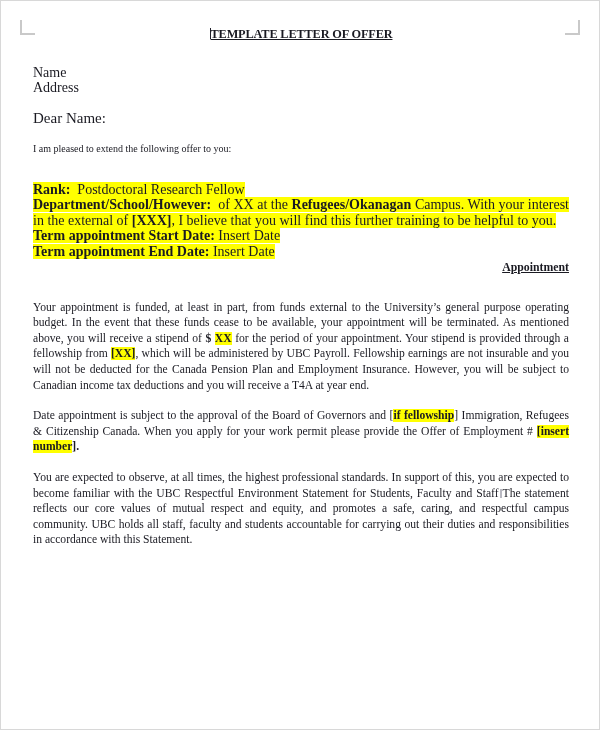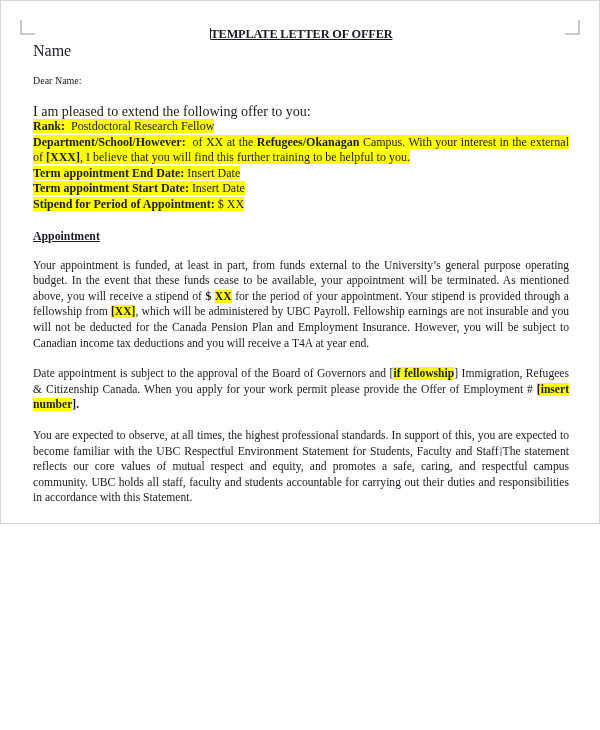--- a/index.html
+++ b/index.html
@@ -8,21 +8,21 @@
     padding: 0;
     background: #ffffff;
   }
   body {
     font-family: "Liberation Serif", "DejaVu Serif", serif;
     color: #1a1a22;
   }
   #page {
     position: relative;
     width: 600px;
-    height: 524px;
+    height: 730px;
     background: #ffffff;
     box-sizing: border-box;
     border: 1px solid #d8d8d8;
     overflow: hidden;
   }
   
   .corner {
     position: absolute;
     width: 13px;
     height: 13px;
@@ -63,70 +63,71 @@
   .caret {
     display: inline-block;
     width: 1px;
     height: 11px;
     background: #20202a;
     vertical-align: -1px;
     margin-right: 0px;
   }
 
   .addr {
-    font-size: 16px;
+    margin-top: 22px;
+    font-size: 14px;
     line-height: 15.5px;
   }
   .addr div { white-space: pre; }
 
   .salutation {
     margin-top: 15px;
-    font-size: 10px;
+    font-size: 15px;
     line-height: 15.5px;
   }
   .lead {
     margin-top: 15px;
-    font-size: 14px;
+    font-size: 10px;
     line-height: 15.5px;
   }
 
   .fields {
-    margin-top: 0;
-    font-size: 12px;
+    margin-top: 25px;
+    font-size: 14px;
     line-height: 15.6px;
   }
   .field-line { }
   .field-para {
     text-align: justify;
     text-justify: inter-word;
   }
 
   .hl {
     background: #ffff00;
   }
   .b { font-weight: bold; }
 
   .sec-head {
-    margin-top: 16px;
     font-size: 11.8px;
     font-weight: bold;
     text-decoration: underline;
     text-underline-offset: 1px;
     display: block;
+    text-align: right;
   }
   .sec-head-inner { display: inline; }
 
   p.body {
     margin: 15px 0 0 0;
     font-size: 11.6px;
     line-height: 15.6px;
     text-align: justify;
     text-justify: inter-word;
   }
-  p.body.first { margin-top: 14px; }
+  p.body.first { margin-top: 25px; }
 
   .footmark {
     display: inline-block;
     width: 2px;
     height: 9px;
     background: #b9b9c2;
     vertical-align: -1px;
     margin: 0 1px;
   }
 </style>
@@ -139,37 +140,37 @@
   <div class="corner corner-tr"></div>
 
   <div class="sheet">
 
     <div class="title-block">
       <span class="title-line-wrap"><span class="caret"></span><span class="title-line">TEMPLATE LETTER OF OFFER</span></span>
     </div>
 
     <div class="addr">
       <div>Name</div>
+      <div>Address</div>
     </div>
 
     <div class="salutation">Dear Name:</div>
 
     <div class="lead">I am pleased to extend the following offer to you:</div>
 
     <div class="fields">
 
       <div class="field-line"><span class="hl b">Rank:</span><span class="hl">&nbsp; </span><span class="hl">Postdoctoral Research Fellow</span></div>
 
       <div class="field-para"><span class="hl b">Department/School/However:</span><span class="hl">&nbsp;</span><span class="hl"> of XX at the </span><span class="hl b">Refugees/Okanagan</span><span class="hl"> Campus. With your interest in the external of </span><span class="hl b">[XXX]</span><span class="hl">, I believe that you will find this further training to be helpful to you.</span></div>
 
+      <div class="field-line"><span class="hl b">Term appointment Start Date:</span><span class="hl"> </span><span class="hl">Insert Date</span></div>
+
       <div class="field-line"><span class="hl b">Term appointment End Date:</span><span class="hl"> </span><span class="hl">Insert Date</span></div>
 
-      <div class="field-line"><span class="hl b">Term appointment Start Date:</span><span class="hl"> </span><span class="hl">Insert Date</span></div>
-
-      <div class="field-line"><span class="hl b">Stipend for Period of Appointment:</span><span class="hl"> </span><span class="hl">$ XX</span></div>
 
     </div>
 
     <span class="sec-head"><span class="sec-head-inner">Appointment</span></span>
 
     <p class="body first"><span>Your appointment is funded, at least in part, from funds external to the University’s general purpose operating budget. In the event that these funds cease to be available, your appointment will be terminated. As mentioned above, you will receive a stipend of </span><span class="b">$</span><span class="b"> </span><span class="b hl">XX</span><span> for the period of your appointment. Your stipend is provided through a fellowship from </span><span class="b hl">[XX]</span><span>, which will be administered by UBC Payroll.  Fellowship earnings are not insurable and you will not be deducted for the Canada Pension Plan and Employment Insurance. However, you will be subject to Canadian income tax deductions and you will receive a T4A at year end.</span></p>
 
     <p class="body"><span>Date appointment is subject to the approval of the Board of Governors and [</span><span class="b hl">if fellowship</span><span>] Immigration, Refugees &amp; Citizenship Canada. When you apply for your work permit please provide the Offer of Employment # </span><span class="b hl">[insert number</span><span class="b">].</span></p>
 
 

